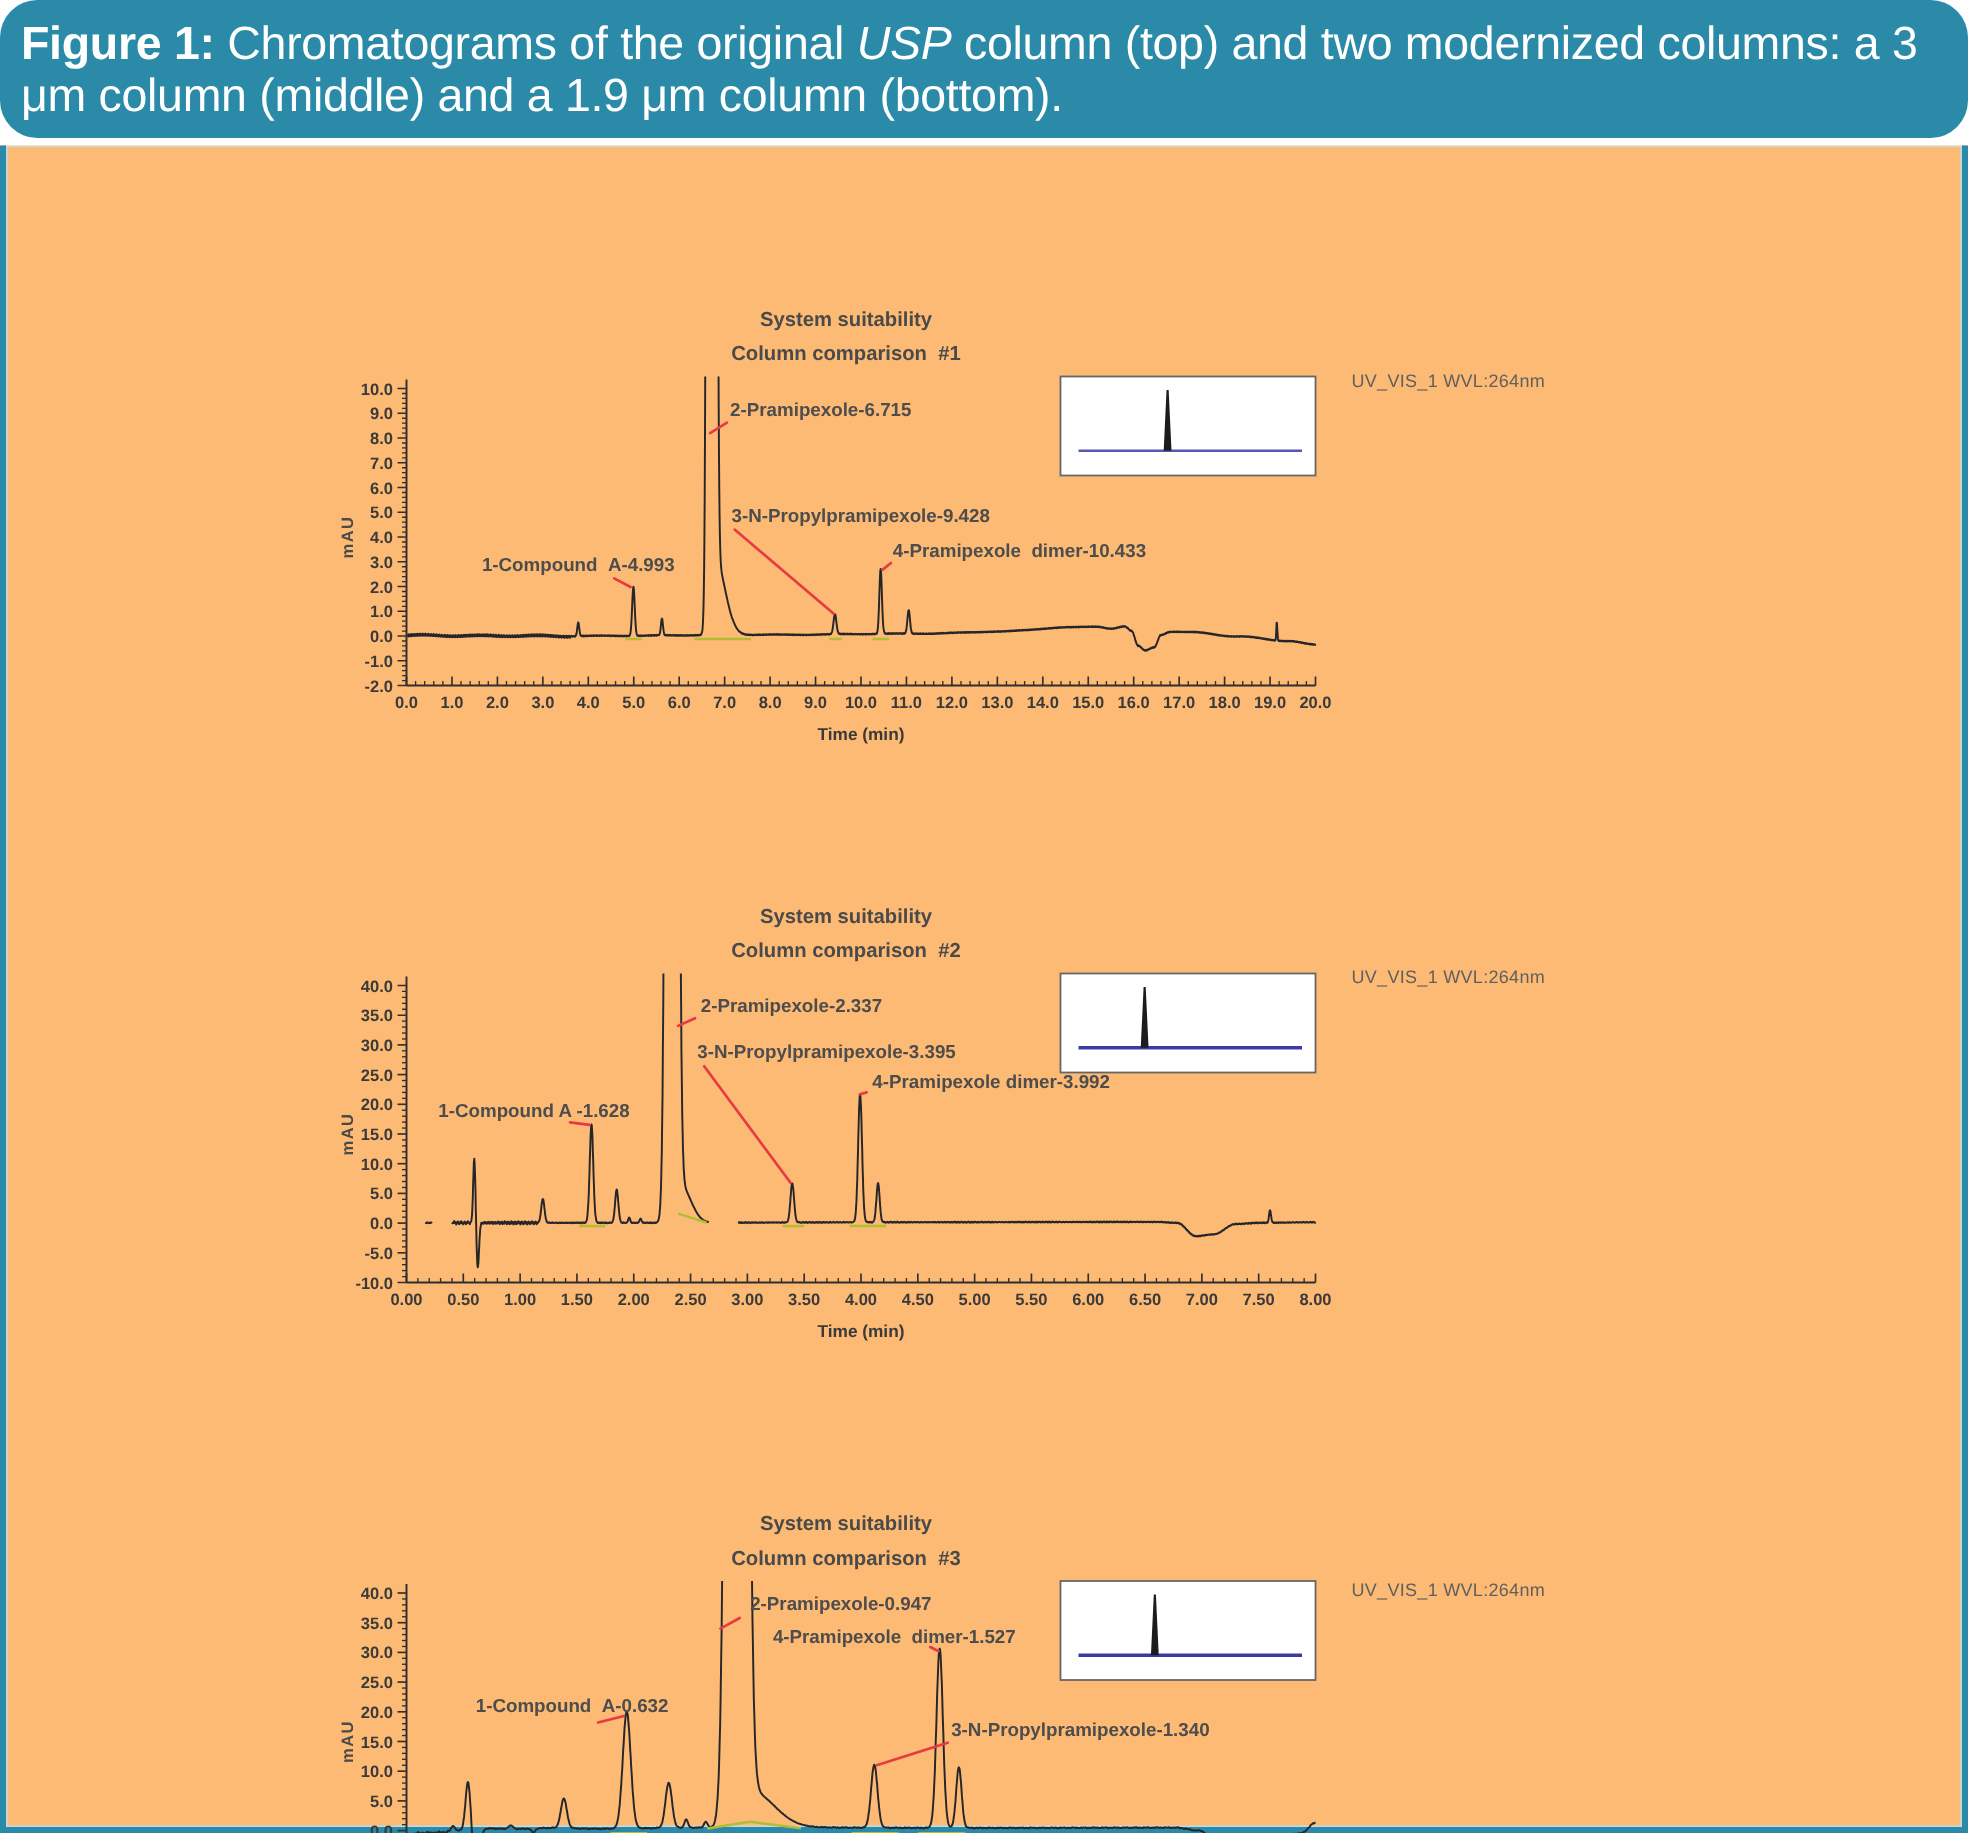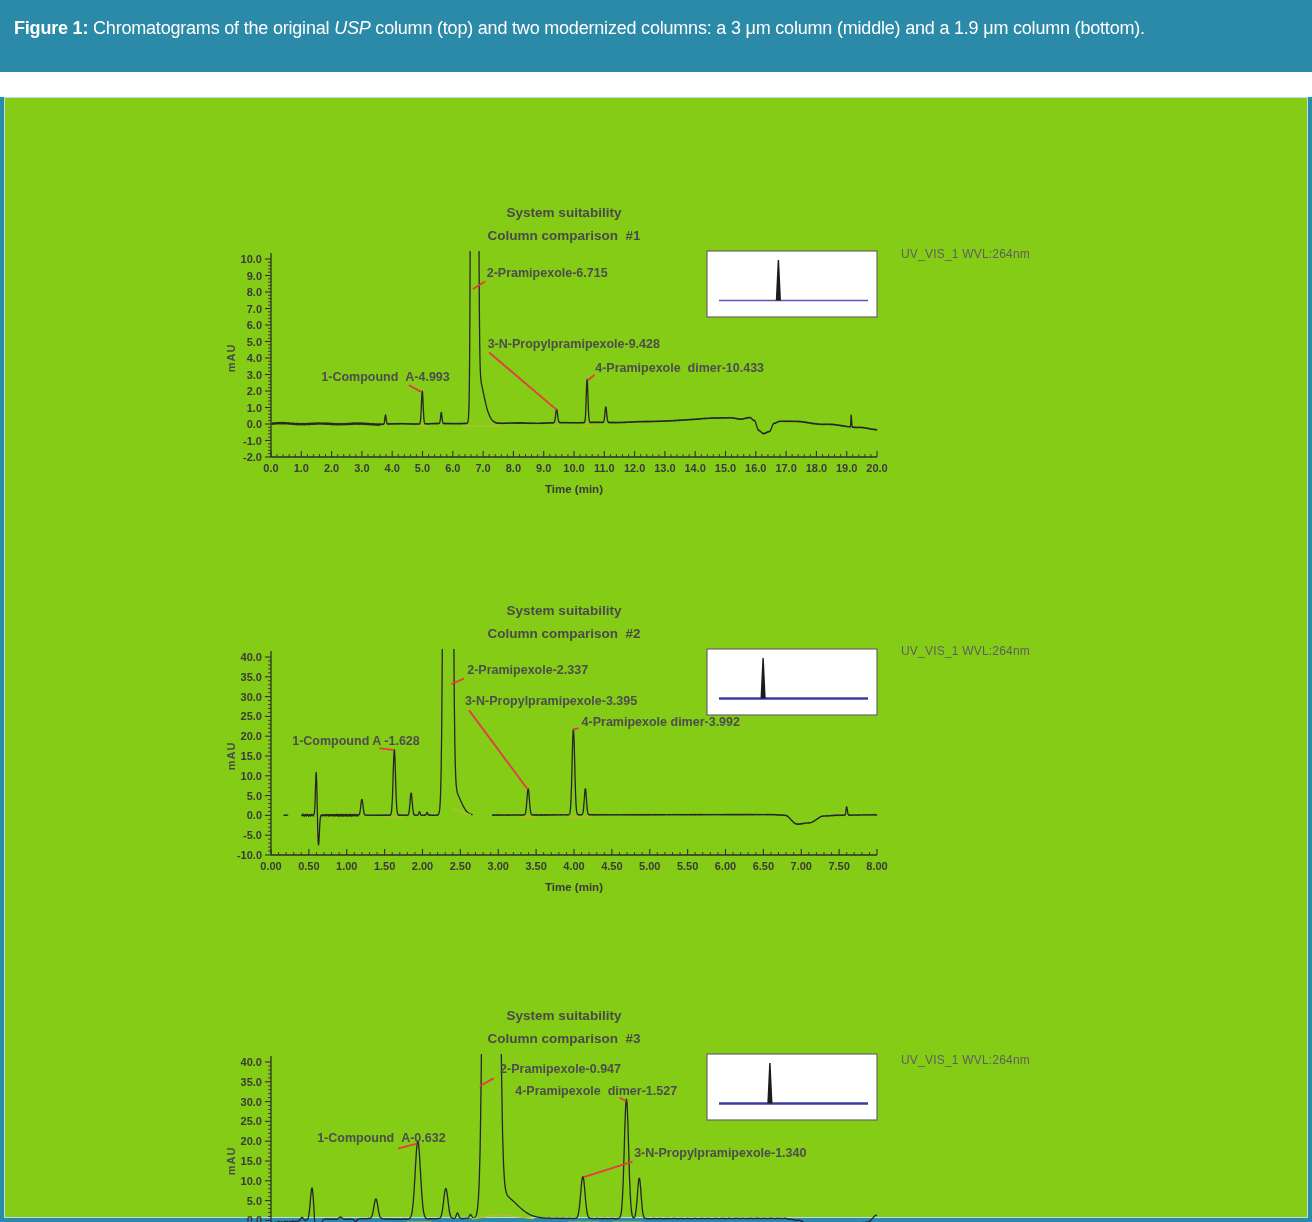--- a/index.html
+++ b/index.html
@@ -1,29 +1,30 @@
 <!DOCTYPE html>
 <html style="--teal: #2a8aa8; --tealLight: #b9dde9; --det: #5f5f5f;"><head>
 <meta charset="utf-8">
 <style>
   html,body{margin:0;padding:0;}
   body{
     width:1312px;height:1222px;position:relative;overflow:hidden;
     background:#ffffff;font-family:"Liberation Sans",sans-serif;
   }
   .caption{
-    position:absolute;top:0;left:0;right:0;height:72px;box-sizing:border-box;
+    position:absolute;top:0;left:0;right:0;height:92px;box-sizing:border-box;
     background:var(--teal,#2a8aa8);color:#ffffff;
-    font-size:18px;line-height:35px;padding:11px 20px 0 14px;
+    font-size:31px;line-height:35px;padding:11px 20px 0 14px;
     letter-spacing:-0.2px;
+    border-radius:25px;
   }
   .caption .b{font-weight:bold;}
   .caption .i{font-style:italic;}
   .content{
-    position:absolute;top:97px;left:0;right:0;bottom:0;background:#84cc16;
+    position:absolute;top:97px;left:0;right:0;bottom:0;background:#fdba74;
     border:4px solid var(--teal,#2a8aa8);border-top:none;
     box-shadow:inset 0 0 0 1px var(--tealLight,#b9dde9);
   }
   .panel{position:absolute;left:0;}
   .det{
     position:absolute;left:897px;font-size:12px;color:var(--det,#5f5f5f);
     letter-spacing:0.2px;white-space:nowrap;
   }
 </style>
 </head>

